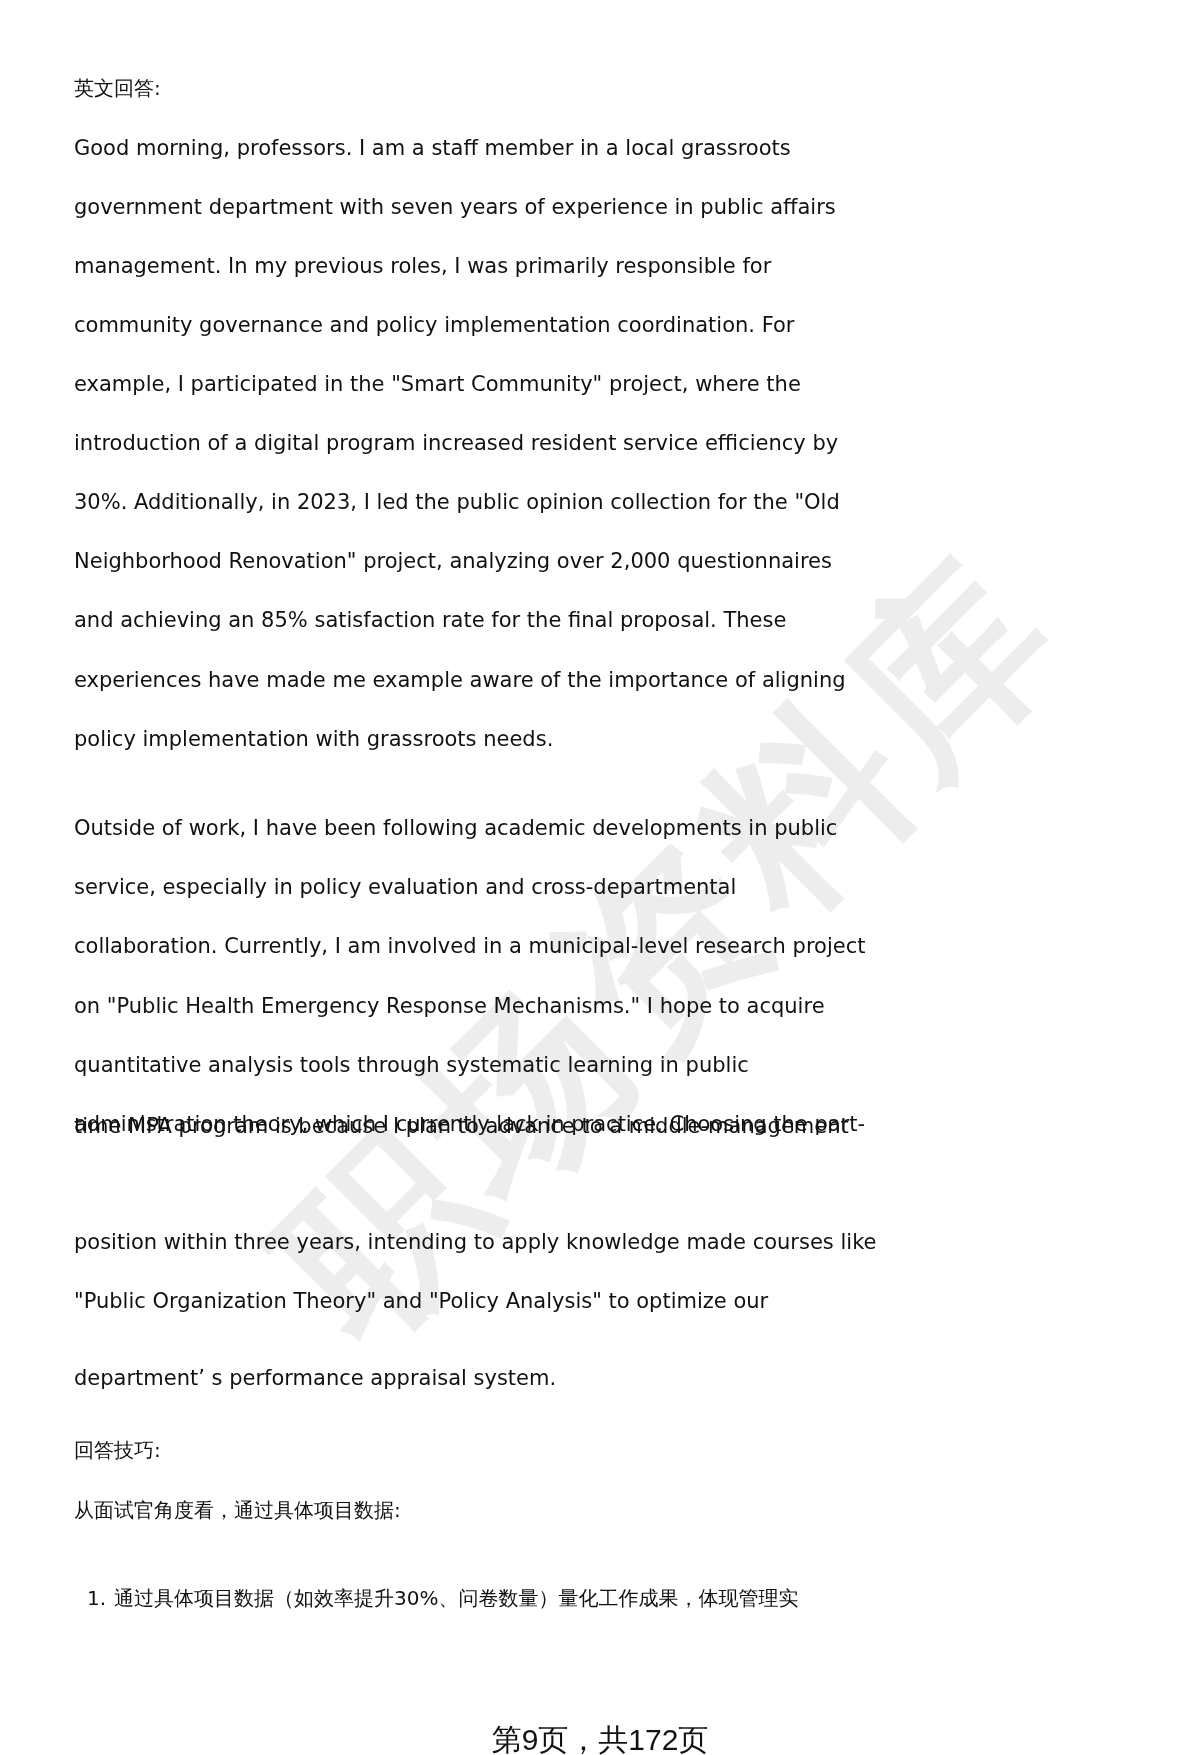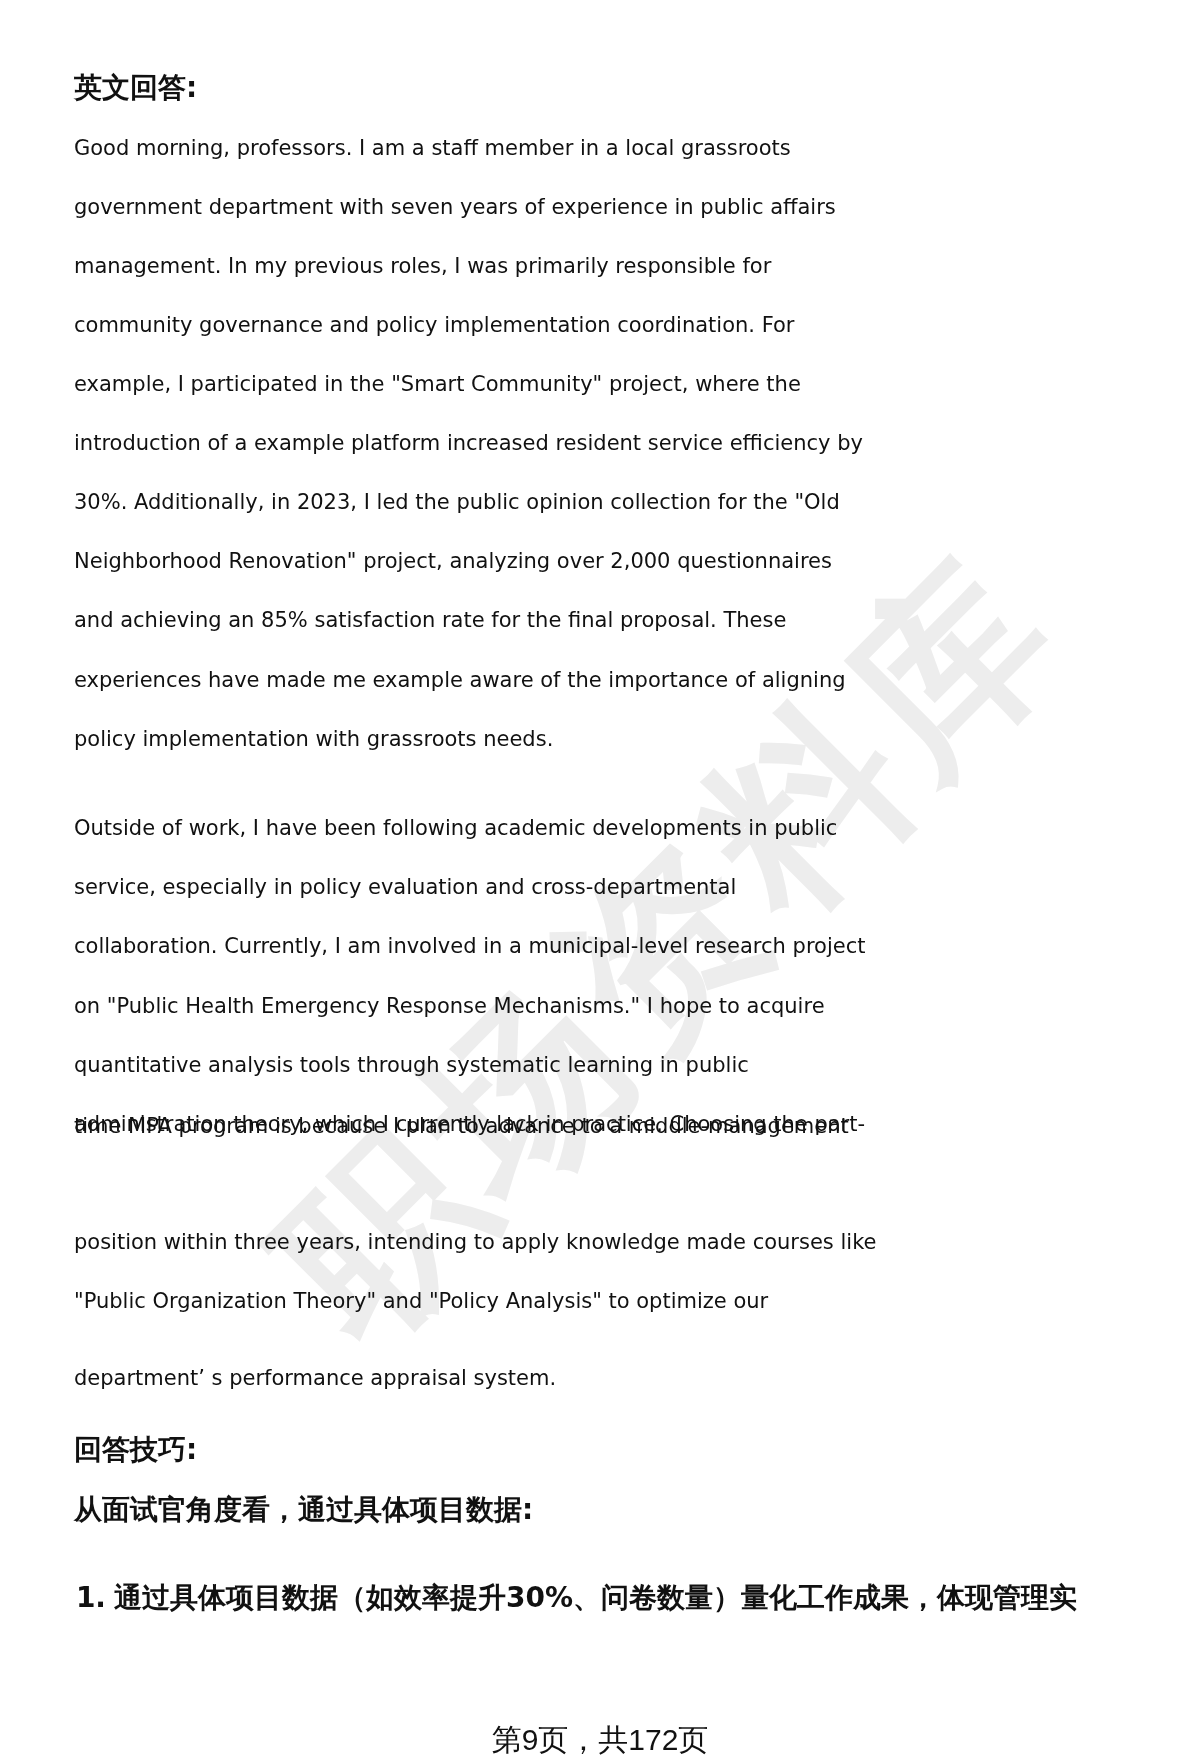--- a/index.html
+++ b/index.html
@@ -4,40 +4,40 @@
 <style>
   html, body { margin: 0; padding: 0; background: #ffffff; }
   body { width: 1200px; height: 1755px; position: relative; overflow: hidden;
          font-family: "DejaVu Sans", "Liberation Sans", sans-serif; color: #111111; }
   .watermark { position: absolute; left: 170px; top: 820px; width: 1000px;
                transform: rotate(-45deg); transform-origin: center center;
                font-size: 190px; font-weight: bold; color: #ededed; letter-spacing: 10px;
                white-space: nowrap; z-index: 0; pointer-events: none; }
   .page { position: absolute; left: 74px; top: 0; width: 1085px; z-index: 1; }
   .line { position: absolute; left: 0; white-space: nowrap; font-size: 21px; line-height: 40px; }
-  .heading { font-size: 28px; font-weight: bold; }
+  .heading { font-size: 20px; }
   .item-num { display: inline-block; width: 48px; text-align: right; padding-right: 8px; box-sizing: border-box; }
   .footer { position: absolute; left: 0; width: 1200px; top: 1688px; text-align: center;
             font-size: 30px; line-height: 40px; font-family: Liberation Sans, sans-serif; z-index: 1; margin-top: 32px; }
 </style>
 </head>
 <body>
 
 <div class="watermark">职场资料库</div>
 
 <div class="page">
   <div class="line heading" style="top:68px">英文回答:</div>
 
   <div>
     <div class="line" style="top:128px">Good morning, professors. I am a staff member in a local grassroots</div>
     <div class="line" style="top:187px">government department with seven years of experience in public affairs</div>
     <div class="line" style="top:246px">management. In my previous roles, I was primarily responsible for</div>
     <div class="line" style="top:305px">community governance and policy implementation coordination. For</div>
     <div class="line" style="top:364px">example, I participated in the "Smart Community" project, where the</div>
-    <div class="line" style="top:423px">introduction of a example platform increased resident service efficiency by</div>
+    <div class="line" style="top:423px">introduction of a digital program increased resident service efficiency by</div>
     <div class="line" style="top:482px">30%. Additionally, in 2023, I led the public opinion collection for the "Old</div>
     <div class="line" style="top:541px">Neighborhood Renovation" project, analyzing over 2,000 questionnaires</div>
     <div class="line" style="top:600px">and achieving an 85% satisfaction rate for the final proposal. These</div>
     <div class="line" style="top:660px">experiences have made me example aware of the importance of aligning</div>
     <div class="line" style="top:719px">policy implementation with grassroots needs.</div>
   </div>
 
   <div>
     <div class="line" style="top:808px">Outside of work, I have been following academic developments in public</div>
     <div class="line" style="top:867px">service, especially in policy evaluation and cross-departmental</div>

